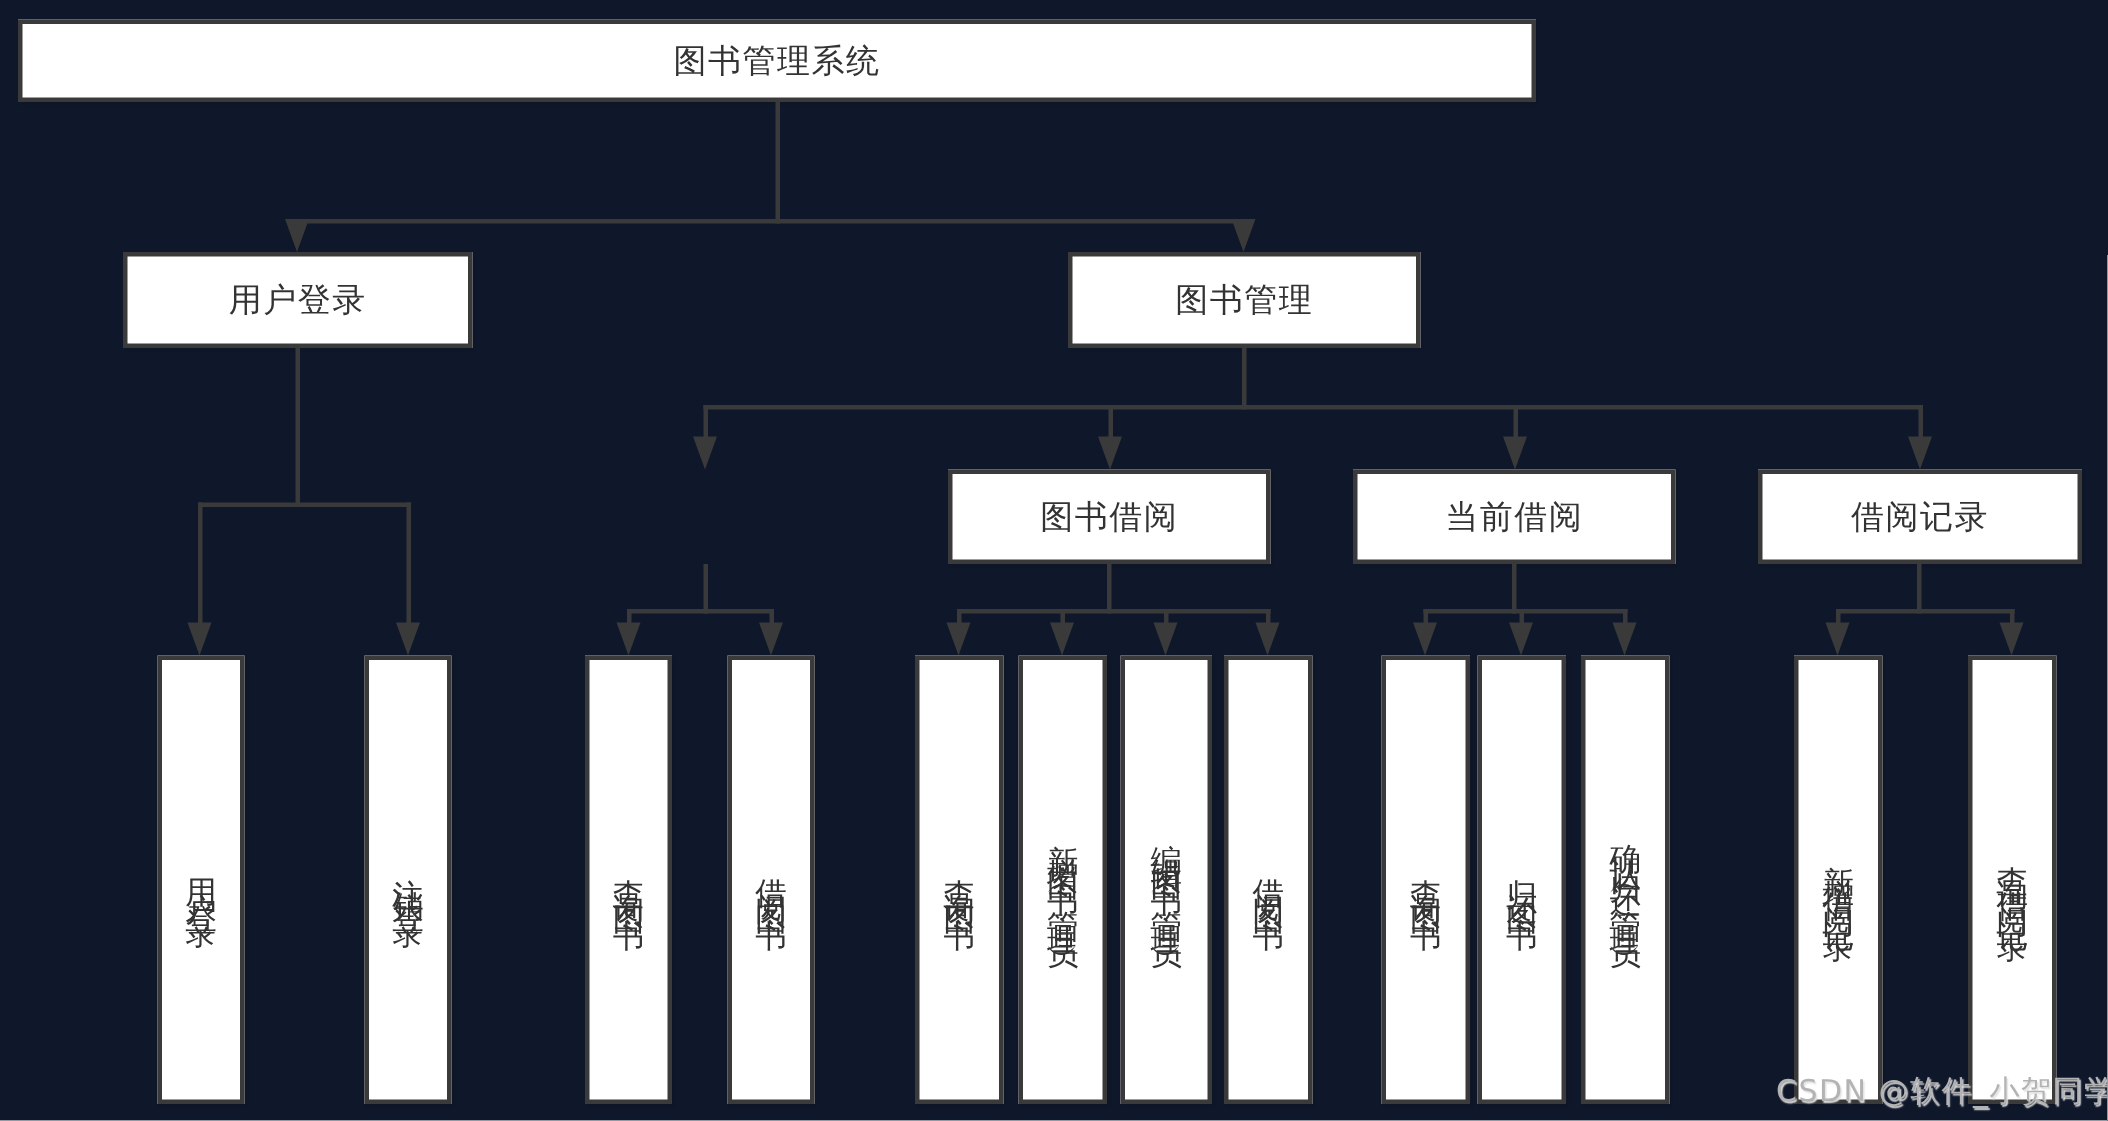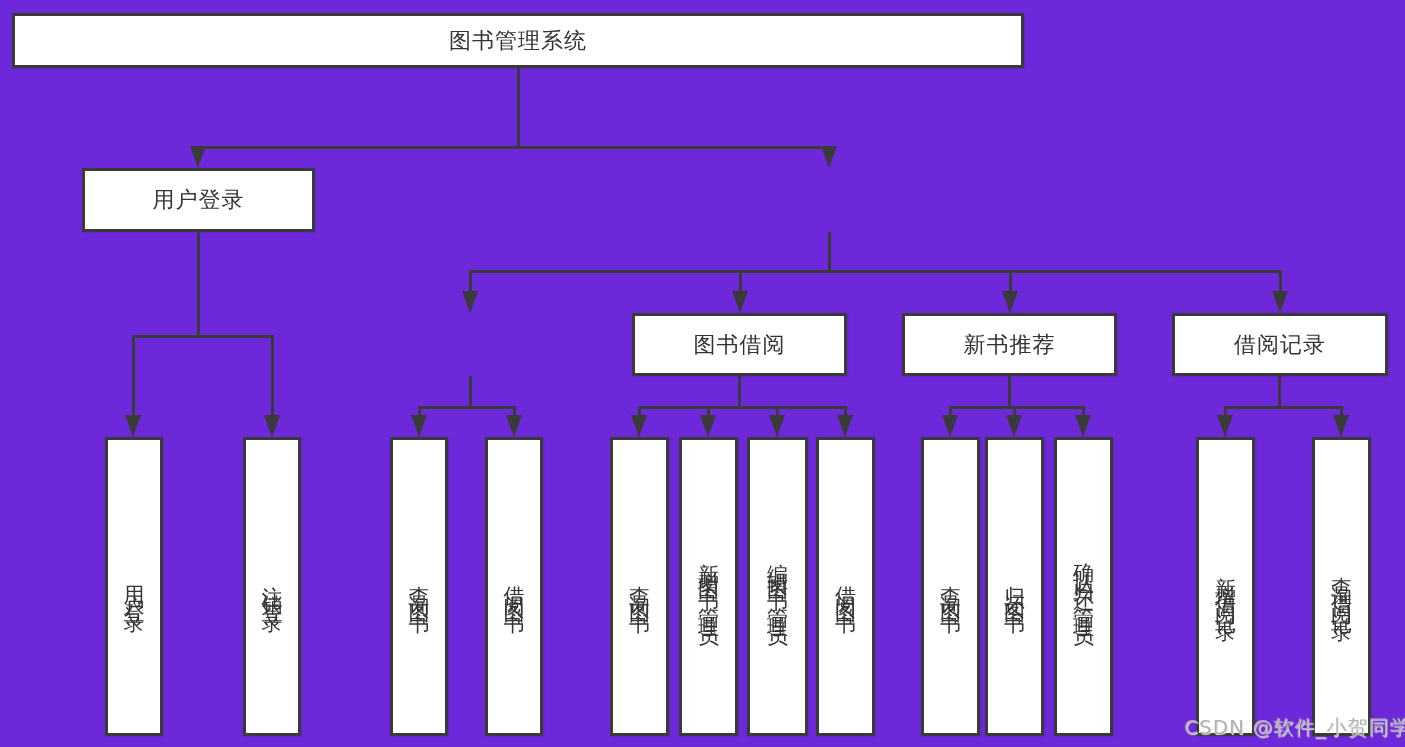--- a/index.html
+++ b/index.html
@@ -1,20 +1,20 @@
 <!DOCTYPE html>
 <html><head>
 <meta charset="utf-8">
 <style>
   html, body { margin: 0; padding: 0; background: #fff; }
   .canvas {
     position: relative;
     width: 1405px;
     height: 747px;
-    background: #6d28d9;
+    background: #0f172a;
     font-family: "DejaVu Sans", sans-serif;
     overflow: hidden;
   }
   .node {
     position: absolute;
     box-sizing: border-box;
     border: 3px solid #3a3a3a;
     background: #ffffff;
     display: flex;
     align-items: center;
@@ -72,20 +72,23 @@
   </div>
 
   <div class="vline" style="left:517px; top:68px; height:81px;"></div>
   <div class="hline" style="left:197px; top:146px; width:634px;"></div>
   <div class="arrow" style="left:190px; top:146px;"></div>
   <div class="arrow" style="left:821px; top:146px;"></div>
 
   <div class="node" style="left:82px; top:168px; width:233px; height:64px;">
     <span>用户登录</span>
   </div>
+  <div class="node" style="left:712px; top:168px; width:235px; height:64px;">
+    <span>图书管理</span>
+  </div>
 
   <div class="vline" style="left:197px; top:232px; height:106px;"></div>
   <div class="hline" style="left:132px; top:335px; width:142px;"></div>
   <div class="vline" style="left:132px; top:335px; height:82px;"></div>
   <div class="vline" style="left:271px; top:335px; height:82px;"></div>
   <div class="arrow" style="left:125px; top:415px;"></div>
   <div class="arrow" style="left:264px; top:415px;"></div>
 
   <div class="vline" style="left:828px; top:232px; height:41px;"></div>
   <div class="hline" style="left:469px; top:270px; width:813px;"></div>
@@ -95,21 +98,21 @@
   <div class="vline" style="left:1279px; top:270px; height:23px;"></div>
   <div class="arrow" style="left:462px; top:291px;"></div>
   <div class="arrow" style="left:732px; top:291px;"></div>
   <div class="arrow" style="left:1002px; top:291px;"></div>
   <div class="arrow" style="left:1272px; top:291px;"></div>
 
   <div class="node" style="left:632px; top:313px; width:215px; height:63px;">
     <span>图书借阅</span>
   </div>
   <div class="node" style="left:902px; top:313px; width:215px; height:63px;">
-    <span>新书推荐</span>
+    <span>当前借阅</span>
   </div>
   <div class="node" style="left:1172px; top:313px; width:216px; height:63px;">
     <span>借阅记录</span>
   </div>
 
   <div class="vline" style="left:469px; top:376px; height:33px;"></div>
   <div class="hline" style="left:418px; top:406px; width:98px;"></div>
   <div class="vline" style="left:418px; top:406px; height:11px;"></div>
   <div class="vline" style="left:513px; top:406px; height:11px;"></div>
   <div class="arrow" style="left:411px; top:415px;"></div>

